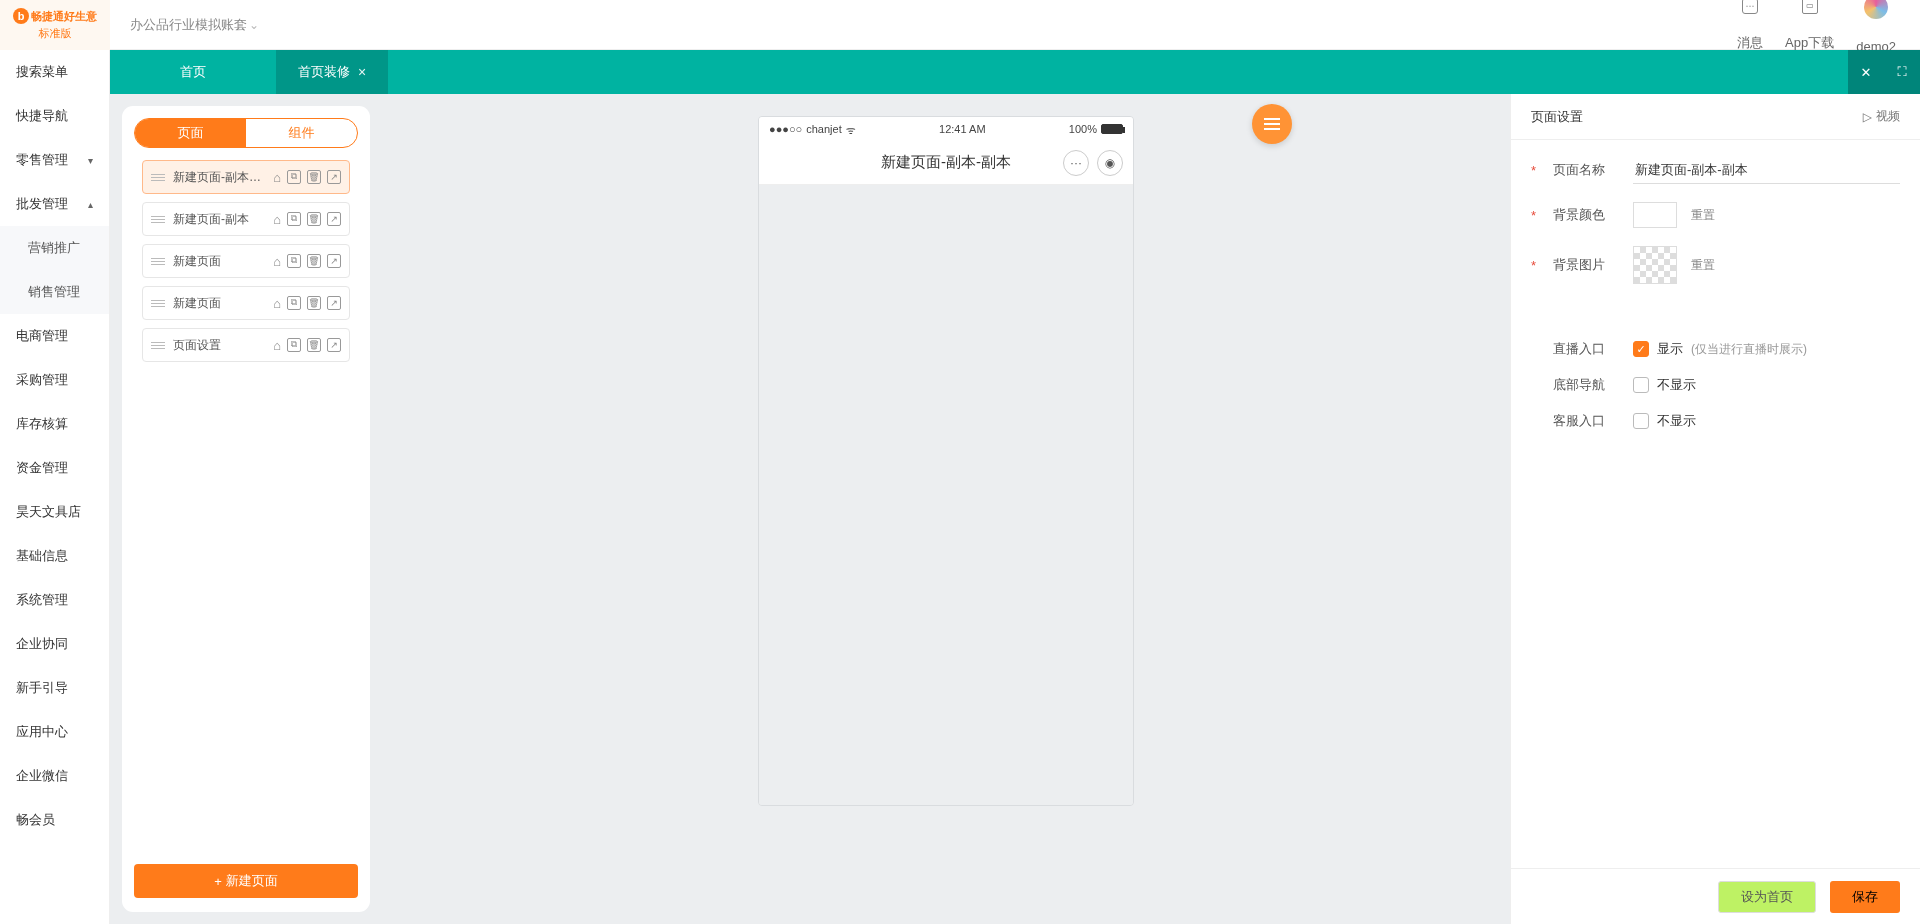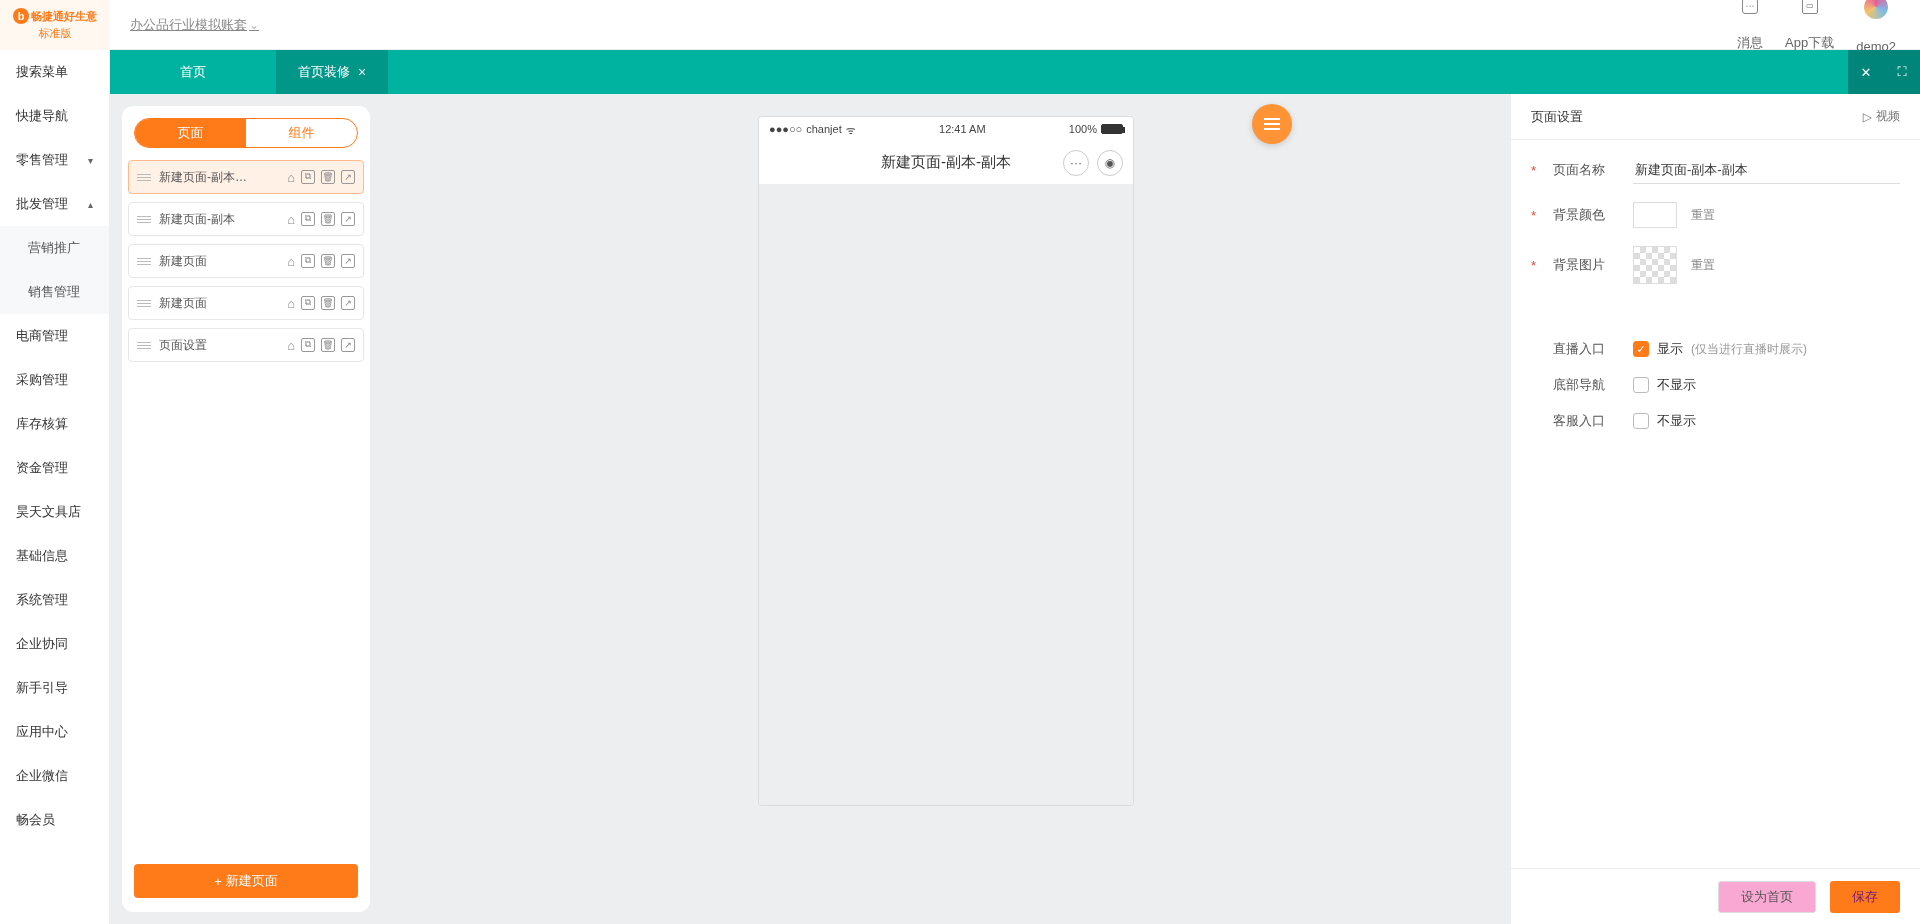--- a/index.html
+++ b/index.html
@@ -5,21 +5,21 @@
 * { margin:0; padding:0; box-sizing:border-box; font-family:"Microsoft YaHei","PingFang SC",sans-serif; }
 body { width:1920px; height:924px; overflow:hidden; background:#fff; font-size:13px; color:#333; }
 
 
 .topbar { height:50px; display:flex; align-items:center; border-bottom:1px solid #eee; }
 .logo-cell { width:110px; height:50px; background:#fef8f1; display:flex; flex-direction:column; align-items:center; justify-content:center; }
 .logo-row { display:flex; align-items:center; gap:2px; }
 .logo-mark { width:16px; height:16px; border-radius:50%; background:#ff7b1a; display:flex; align-items:center; justify-content:center; color:#fff; font-weight:bold; font-size:11px;}
 .logo-text { font-size:11px; color:#ff7b1a; font-weight:bold; }
 .logo-sub  { font-size:11px; color:#ff7b1a; margin-top:2px; }
-.acct { margin-left:20px; color:#888; display:flex; align-items:center; gap:2px;text-decoration:underline; }
+.acct { margin-left:20px; color:#888; display:flex; align-items:center; gap:2px; }
 .chev-down { font-size:12px; color:#bbb;}
 .topbar-right { margin-left:auto; display:flex; align-items:center; gap:22px; padding-right:24px; color:#666;}
 .tbr-item { display:flex; align-items:center; gap:20px; cursor:pointer;flex-direction:column; }
 .avatar { width:24px; height:24px; border-radius:50%; background:conic-gradient(#e85c9b,#7bbde8,#f4c26b,#e85c9b);}
 .ic { width:16px; height:16px; display:inline-flex; align-items:center; justify-content:center; border:1px solid #888; border-radius:3px; font-size:9px; color:#666;}
 .ic.msg::before{content:"⋯";}
 .ic.dl{border-radius:2px;}
 .ic.dl::before{content:"▭";font-size:8px;}
 
 
@@ -39,21 +39,21 @@
 .ts-btn.dark{background:#00857a;}
 
 .workarea { flex:1; display:flex; background:#eceef0; position:relative;}
 
 
 .pagelist { width:248px; background:#fff; margin:12px; border-radius:11px; display:flex; flex-direction:column;}
 .seg { display:flex; margin:12px; border:1px solid #ff7b1a; border-radius:16px; overflow:hidden; height:30px;}
 .seg > div { flex:1; display:flex; align-items:center; justify-content:center; cursor:pointer; font-size:13px;}
 .seg .on { background:#ff7b1a; color:#fff;}
 .seg .off{ color:#ff7b1a;}
-.plist { padding:0 6px; display:flex; flex-direction:column; gap:8px;}
+.plist { padding:0 20px; display:flex; flex-direction:column; gap:8px;}
 .prow { height:34px; border:1px solid #e6e6e6; border-radius:4px; display:flex; align-items:center; padding:0 8px; gap:8px; cursor:pointer;}
 .prow.sel { background:#fff1e6; border-color:#ffb98a;}
 .drag{width:14px; display:flex; flex-direction:column; gap:2px;}
 .drag span{height:1px;background:#bbb;}
 .prow .nm{flex:1; white-space:nowrap; overflow:hidden; text-overflow:ellipsis; font-size:12px; color:#555;}
 .prow .acts{display:flex; gap:6px; color:#888;}
 .mini-ic{width:14px;height:14px;border:1px solid #999;border-radius:2px;display:flex;align-items:center;justify-content:center;font-size:9px;cursor:pointer;}
 .mini-home{border:none;font-size:13px;}
 .newbtn{ margin:auto 12px 14px; height:34px; background:#ff7b1a; color:#fff; border-radius:4px; display:flex; align-items:center; justify-content:center; cursor:pointer; gap:4px;}
 
@@ -85,22 +85,22 @@
 .finput{flex:1;height:28px;border:none;border-bottom:1px solid #ddd;outline:none;font-size:13px;color:#333;padding:0 2px;}
 .swatch{width:44px;height:26px;border:1px solid #ddd;background:#fff;}
 .swatch.checker{background:repeating-conic-gradient(#ddd 0 25%,#fff 0 50%) 0 0/12px 12px;}
 .reset{color:#888;cursor:pointer;font-size:12px;}
 .chkrow{display:flex;align-items:center;gap:8px;}
 .chk{width:16px;height:16px;border:1px solid #bbb;border-radius:3px;display:flex;align-items:center;justify-content:center;font-size:11px;color:#fff;cursor:pointer;}
 .chk.on{background:#ff7b1a;border-color:#ff7b1a;}
 .note{color:#999;font-size:12px;}
 .settings-ft{margin-top:auto;height:56px;border-top:1px solid #eee;display:flex;align-items:center;justify-content:flex-end;gap:14px;padding:0 20px;}
 .btn{height:32px;padding:0 22px;border-radius:3px;display:flex;align-items:center;cursor:pointer;font-size:13px;}
-.btn.ghost{border:1px solid #ddd;color:#555;background:#f9a8d4;}
-.btn.primary{background:#ff7b1a;color:#701a75;}
+.btn.ghost{border:1px solid #ddd;color:#555;background:#bef264;}
+.btn.primary{background:#ff7b1a;color:#000000;}
 </style>
 </head>
 <body>
 
 <div class="topbar">
   <div class="logo-cell">
     <div class="logo-row">
       <div class="logo-mark">b</div>
       <div class="logo-text">畅捷通好生意</div>
     </div>

